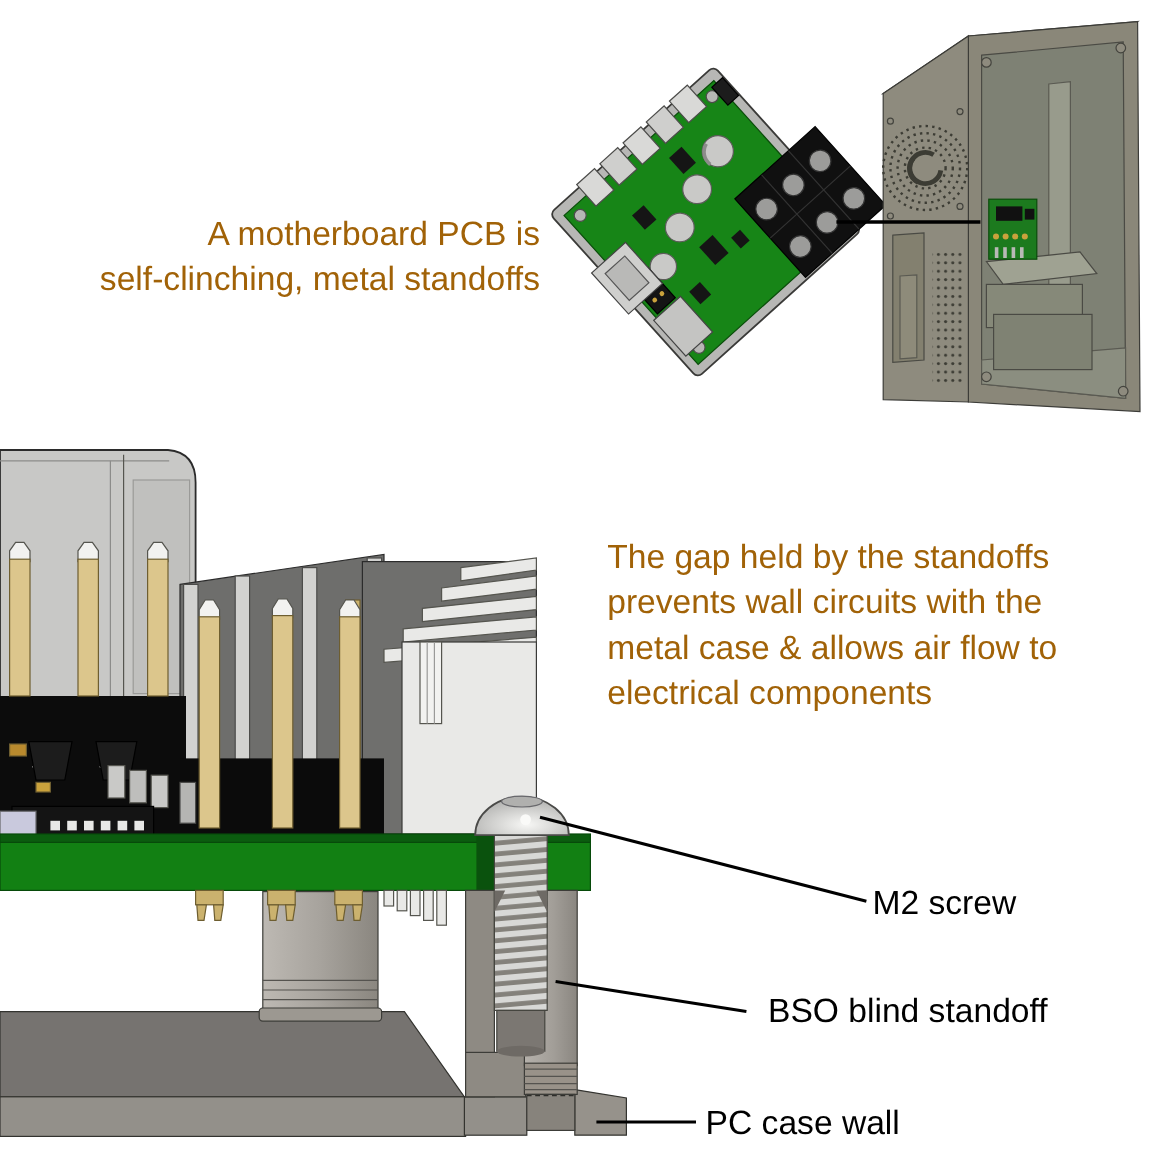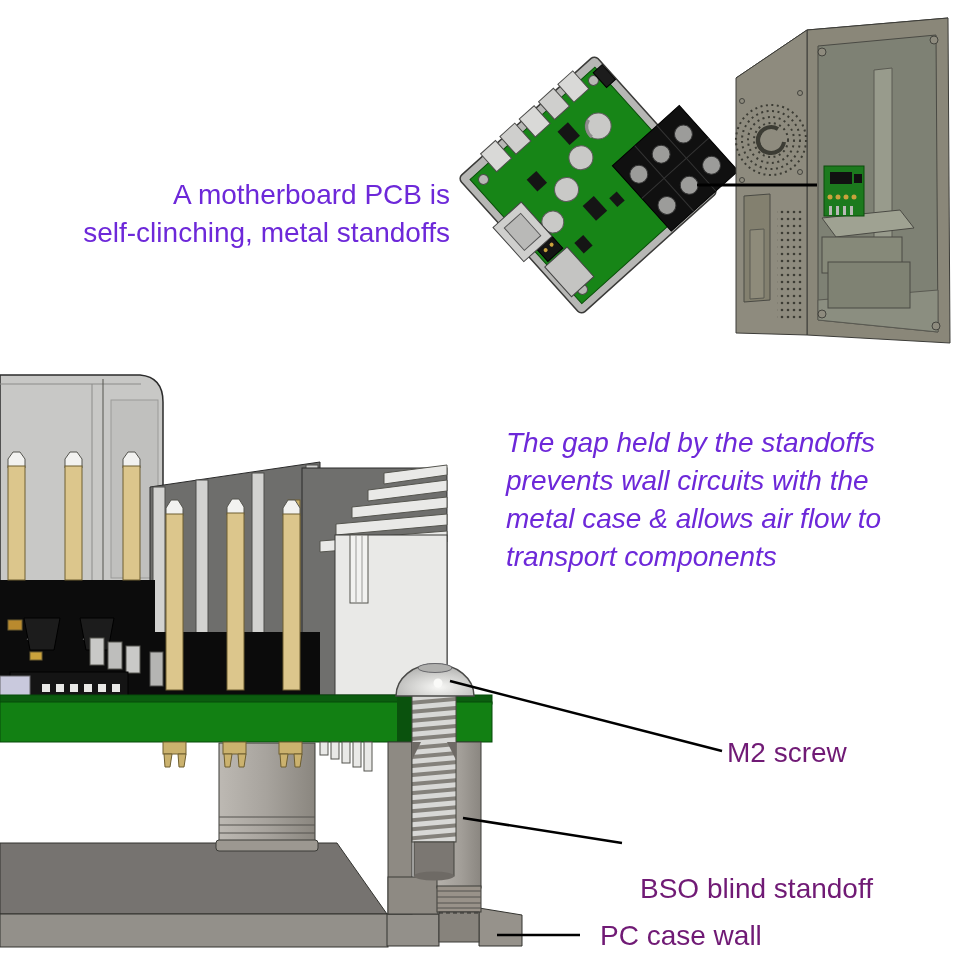--- a/index.html
+++ b/index.html
@@ -3,23 +3,23 @@
 <meta charset="utf-8">
 <style>
   html,body{margin:0;padding:0;}
   body{
     width:960px;height:960px;position:relative;overflow:hidden;
     background:#ffffff;
     font-family:"Liberation Sans", sans-serif;
     color:#141414;
   }
   #art{position:absolute;left:0;top:0;}
-  .txt{position:absolute;font-size:28px;line-height:38px;color:#6d28d9;}
+  .txt{position:absolute;font-size:28px;line-height:38px;color:#a16207;}
   .txt.right{text-align:right;}
-  .label{position:absolute;font-size:28px;line-height:32px;white-space:nowrap;color:#701a75;}
+  .label{position:absolute;font-size:28px;line-height:32px;white-space:nowrap;color:#000000;}
 </style>
 </head>
 <body style="--background: #ffffff; --text: #141414; --leader-line: #000000; --pcb-green-front: #128013; --pcb-green-top: #0b5c0f; --gold-pin: #dcc68c; --metal-light: #c8c8c6; --metal-mid: #a5a19b; --metal-dark: #787370; --case-olive: #8e8b7e; --connector-black: #0c0c0c; --connector-white: #e9e9e7; --screw-silver: #d2d2d0;">
 
 <svg id="art" width="960" height="960" viewBox="0 0 960 960">
   <defs>
     <pattern id="thr" width="10" height="9" patternUnits="userSpaceOnUse" patternTransform="rotate(-5)">
       <rect width="10" height="9" fill="#d8d8d6"></rect>
       <rect y="5" width="10" height="4" fill="#84817b"></rect>
     </pattern>
@@ -310,22 +310,22 @@
     <line x1="463" y1="818" x2="622" y2="843" stroke-width="2.5"></line>
     <line x1="497" y1="935" x2="580" y2="935" stroke-width="2.5"></line>
   </g>
 </svg>
 
 <div class="txt right" style="left:30px;top:176px;width:420px;">
   <div>A motherboard PCB is</div>
   <div>self-clinching, metal standoffs</div>
 </div>
 
-<div class="txt" style="left:506px;top:424px;width:430px;font-style:italic;">
+<div class="txt" style="left:506px;top:445px;width:430px;">
   <div>The gap held by the standoffs</div>
   <div>prevents wall circuits with the</div>
   <div>metal case &amp; allows air flow to</div>
-  <div>transport components</div>
+  <div>electrical components</div>
 </div>
 
 <div class="label" style="left:727px;top:737px;">M2 screw</div>
-<div class="label" style="left:640px;top:873px;">BSO blind standoff</div>
-<div class="label" style="left:600px;top:920px;">PC case wall</div>
+<div class="label" style="left:640px;top:827px;">BSO blind standoff</div>
+<div class="label" style="left:588px;top:920px;">PC case wall</div>
 
 </body></html>

